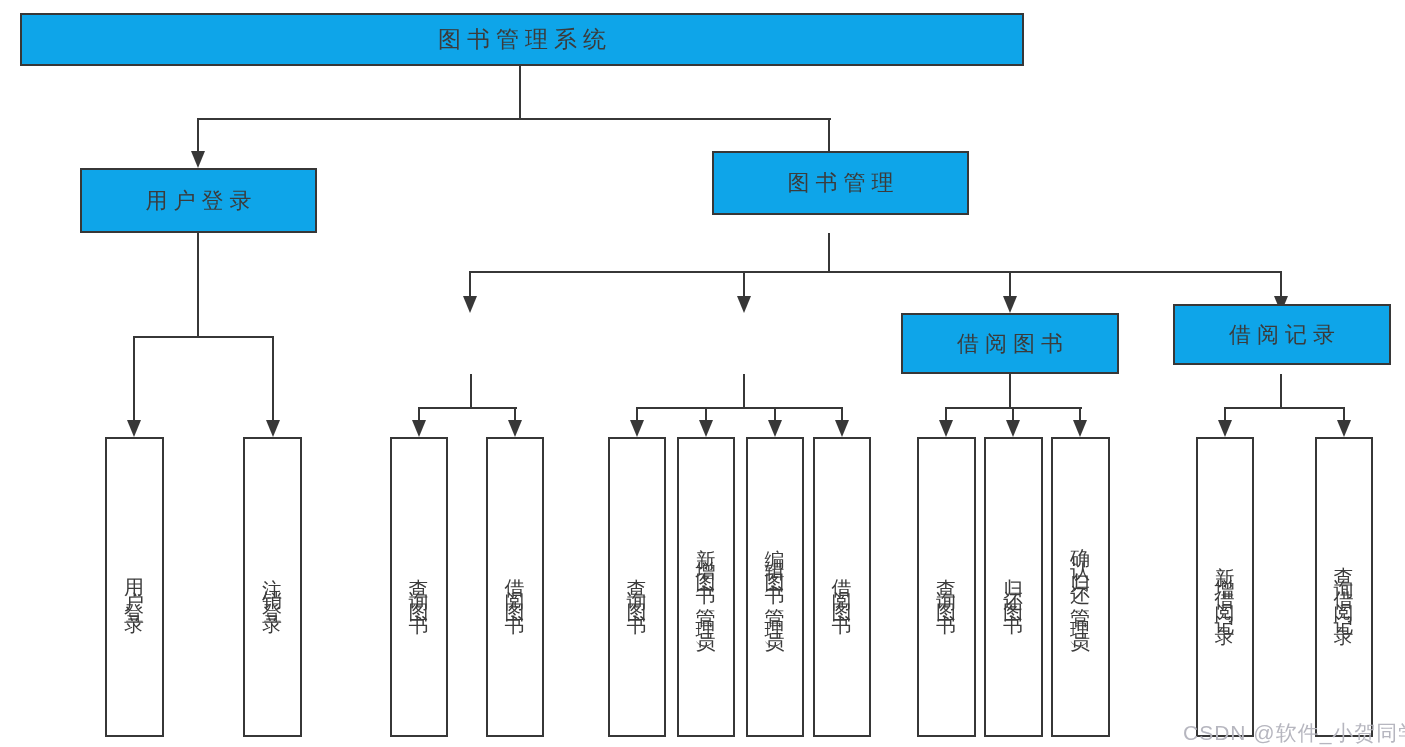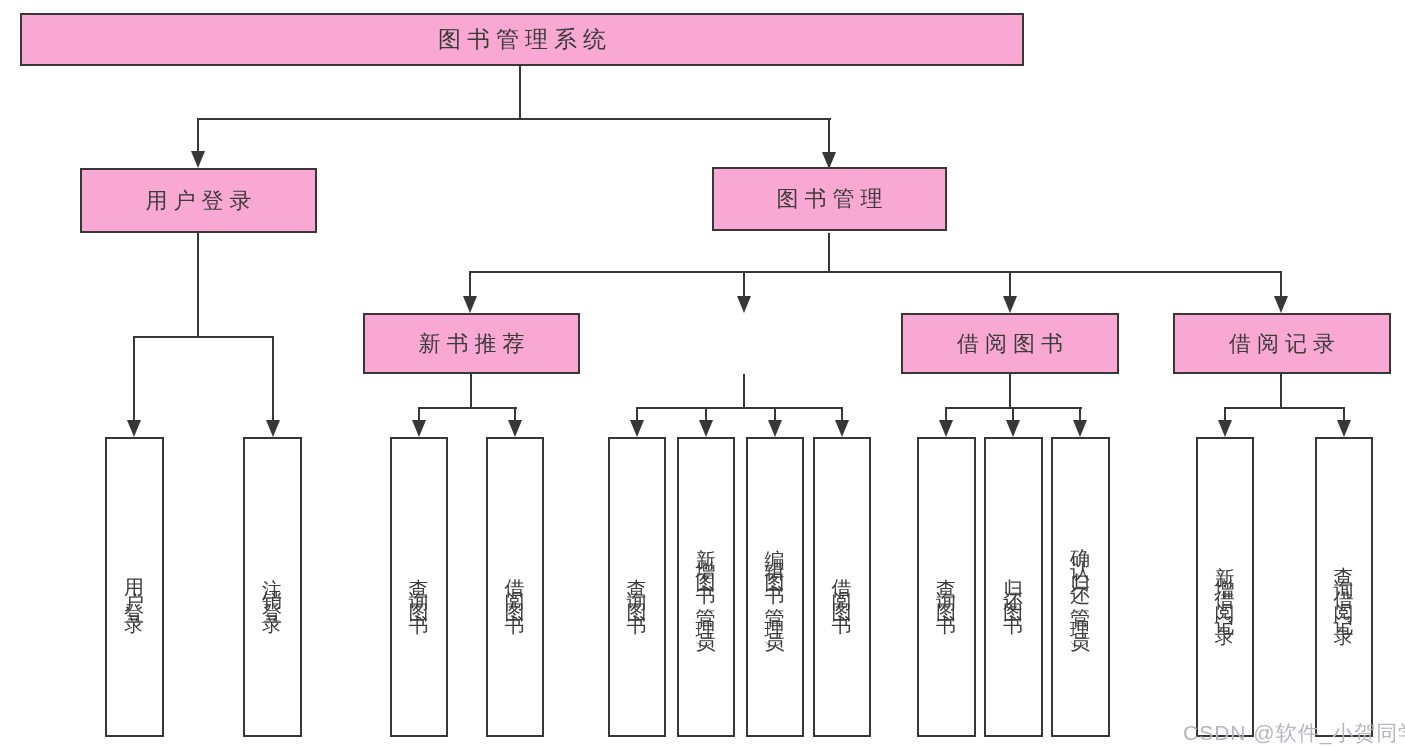--- a/index.html
+++ b/index.html
@@ -14,21 +14,21 @@
     background: #ffffff;
     overflow: hidden;
     font-family: "Liberation Sans", "DejaVu Sans", sans-serif;
     color: #3b3b3b;
   }
   
   .box {
     position: absolute;
     box-sizing: border-box;
     border: 2px solid #373737;
-    background: #f9a8d4;
+    background: #0ea5e9;
     display: flex;
     align-items: center;
     justify-content: center;
   }
   .box-label {
     font-size: 22px;
     letter-spacing: 6px;
     text-indent: 6px;
     color: #3b3b3b;
     white-space: nowrap;
@@ -93,21 +93,21 @@
   <div class="vline" style="left:519px; top:66px; height:53px;"></div>
   <div class="hline" style="left:197px; top:118px; width:634px;"></div>
   <div class="vline" style="left:197px; top:118px; height:34px;"></div>
   <div class="vline" style="left:828px; top:118px; height:35px;"></div>
   <div class="arrow" style="left:191px; top:151px;"></div>
   <div class="arrow" style="left:822px; top:152px;"></div>
 
   <div class="box" style="left:80px; top:168px; width:237px; height:65px;">
     <span class="box-label">用户登录</span>
   </div>
-  <div class="box" style="left:712px; top:167px; width:235px; height:64px;">
+  <div class="box" style="left:712px; top:151px; width:257px; height:64px;">
     <span class="box-label">图书管理</span>
   </div>
 
   <div class="vline" style="left:197px; top:233px; height:105px;"></div>
   <div class="hline" style="left:133px; top:336px; width:141px;"></div>
   <div class="vline" style="left:133px; top:336px; height:86px;"></div>
   <div class="vline" style="left:272px; top:336px; height:86px;"></div>
   <div class="arrow" style="left:127px; top:420px;"></div>
   <div class="arrow" style="left:266px; top:420px;"></div>
 
@@ -115,27 +115,24 @@
   <div class="hline" style="left:469px; top:271px; width:813px;"></div>
   <div class="vline" style="left:469px; top:271px; height:27px;"></div>
   <div class="vline" style="left:743px; top:271px; height:27px;"></div>
   <div class="vline" style="left:1009px; top:271px; height:27px;"></div>
   <div class="vline" style="left:1280px; top:271px; height:27px;"></div>
   <div class="arrow" style="left:463px; top:296px;"></div>
   <div class="arrow" style="left:737px; top:296px;"></div>
   <div class="arrow" style="left:1003px; top:296px;"></div>
   <div class="arrow" style="left:1274px; top:296px;"></div>
 
-  <div class="box" style="left:363px; top:313px; width:217px; height:61px;">
-    <span class="box-label">新书推荐</span>
-  </div>
   <div class="box" style="left:901px; top:313px; width:218px; height:61px;">
     <span class="box-label">借阅图书</span>
   </div>
-  <div class="box" style="left:1173px; top:313px; width:218px; height:61px;">
+  <div class="box" style="left:1173px; top:304px; width:218px; height:61px;">
     <span class="box-label">借阅记录</span>
   </div>
 
   <div class="vline" style="left:470px; top:374px; height:35px;"></div>
   <div class="hline" style="left:418px; top:407px; width:99px;"></div>
   <div class="vline" style="left:418px; top:407px; height:15px;"></div>
   <div class="vline" style="left:514px; top:407px; height:15px;"></div>
   <div class="arrow" style="left:412px; top:420px;"></div>
   <div class="arrow" style="left:508px; top:420px;"></div>
 

